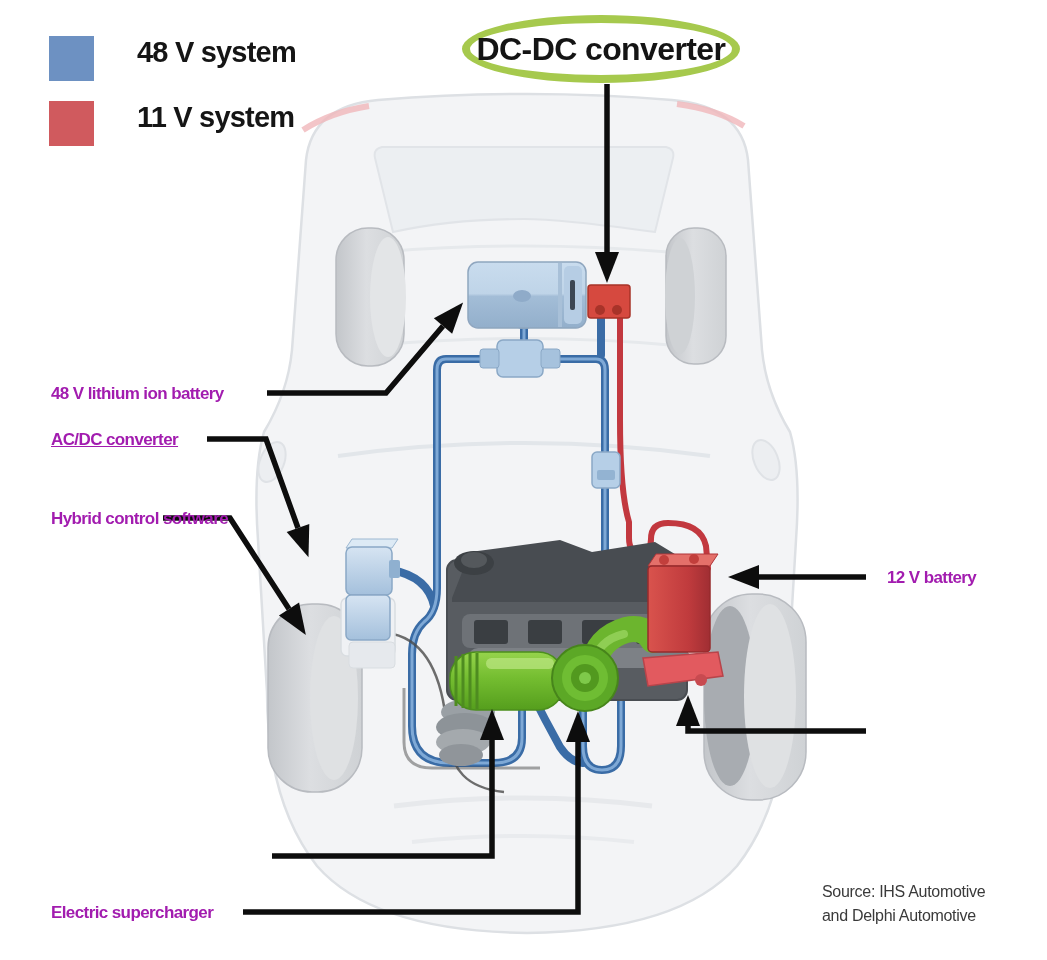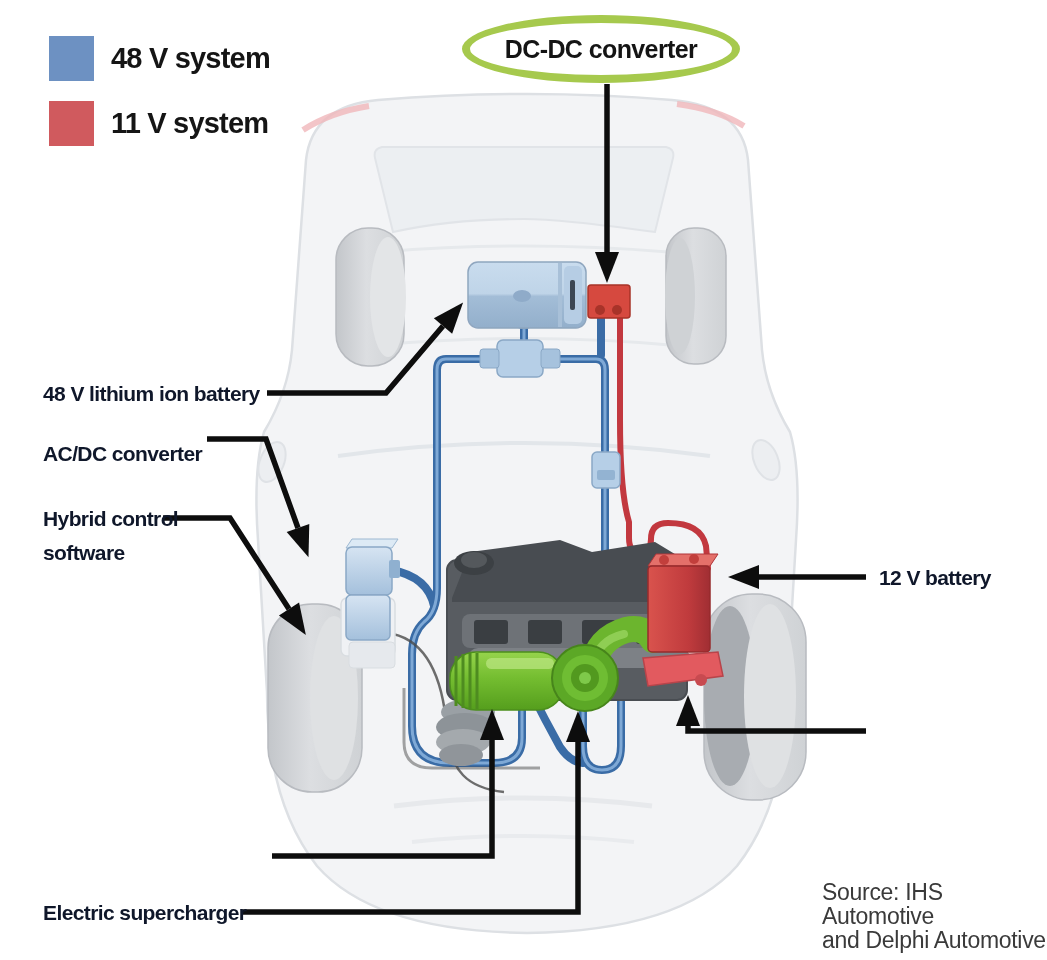--- a/index.html
+++ b/index.html
@@ -3,36 +3,36 @@
 <meta charset="utf-8">
 <style>
   html,body{margin:0;padding:0;background:#ffffff;}
   .stage{
     position:relative;width:1047px;height:960px;background:#ffffff;overflow:hidden;
     font-family:"Liberation Sans","DejaVu Sans",sans-serif;color:#141414;
   }
   .stage svg{position:absolute;left:0;top:0;z-index:1;}
   .overlay{position:absolute;left:0;top:0;width:100%;height:100%;z-index:2;pointer-events:none;}
   .legend{position:absolute;left:49px;top:36px;}
-  .legend-row{display:flex;align-items:center;margin-bottom:20px;}
+  .legend-row{display:flex;margin-bottom:20px;gap:26px;}
   .swatch{width:45px;height:45px;margin-right:17px;}
   .legend-label{font-size:29px;font-weight:bold;letter-spacing:-0.8px;color:#151515;}
   .callout{
     position:absolute;left:462px;top:15px;width:262px;height:52px;
     border:8px solid #a6c94d;border-radius:50%;
     display:flex;align-items:center;justify-content:center;
   }
-  .callout-label{font-size:25px;font-weight:bold;letter-spacing:-0.6px;white-space:nowrap;}
+  .callout-label{font-size:32px;font-weight:bold;letter-spacing:-0.6px;white-space:nowrap;}
   .lbl{
-    position:absolute;font-size:21px;font-weight:bold;letter-spacing:-0.6px;
-    line-height:34px;color:#0f172a;
+    position:absolute;font-size:17px;font-weight:bold;letter-spacing:-0.6px;
+    line-height:34px;color:#a21caf;margin-left:8px;
   }
   .nowrap{white-space:nowrap;}
   .source{
-    position:absolute;left:822px;top:880px;font-size:23px;font-weight:normal;
+    position:absolute;left:822px;top:880px;font-size:16px;font-weight:normal;
     letter-spacing:-0.3px;line-height:24px;color:#3a3a3a;
   }
 </style>
 </head>
 <body>
 
 <div class="stage">
 
   <svg width="1047" height="960" viewBox="0 0 1047 960">
     <defs>
@@ -238,21 +238,21 @@
         <div class="swatch" style="background-color: rgb(208, 90, 94);"></div>
         <div class="legend-label">11 V system</div>
       </div>
     </div>
 
     <div class="callout" style="border-color: rgb(166, 201, 77);">
       <div class="callout-label">DC-DC converter</div>
     </div>
 
     <div class="lbl nowrap" style="left:43px;top:377px;">48 V lithium ion battery</div>
-    <div class="lbl nowrap" style="left:43px;top:437px;">AC/DC converter</div>
+    <div class="lbl nowrap" style="left:43px;top:423px;text-decoration:underline;">AC/DC converter</div>
     <div class="lbl" style="left:43px;top:502px;width:178px;">Hybrid control software</div>
     <div class="lbl nowrap" style="left:43px;top:896px;text-align:right;">Electric supercharger</div>
     <div class="lbl nowrap" style="left:879px;top:561px;">12 V battery</div>
 
     <div class="source">
       <div>Source: IHS Automotive</div>
       <div>and Delphi Automotive</div>
     </div>
 
   </div>

